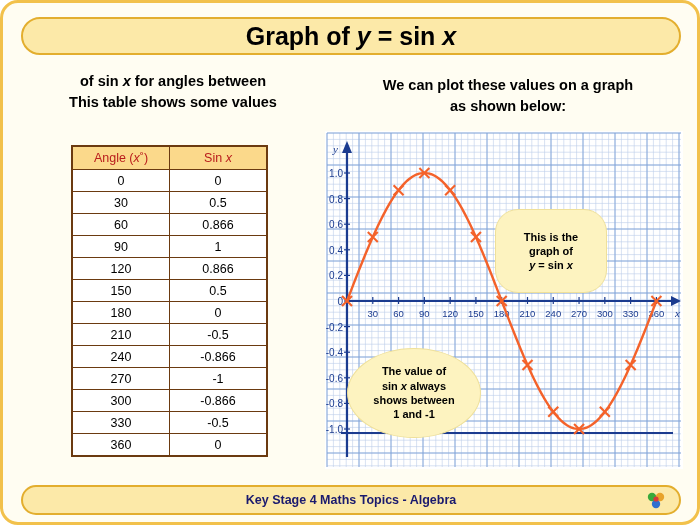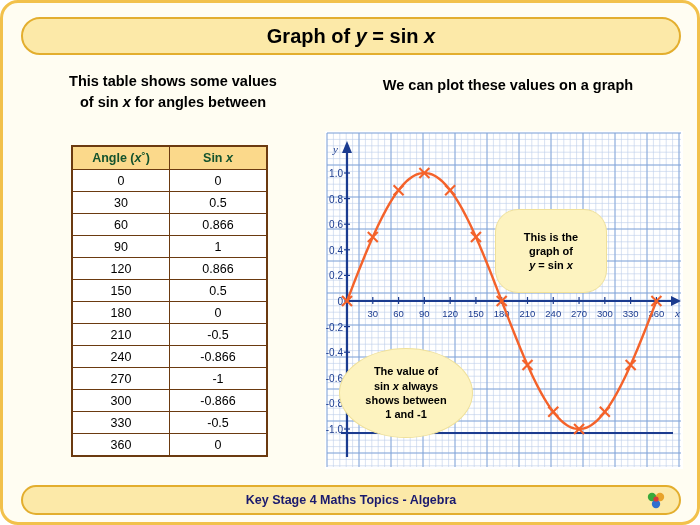--- a/index.html
+++ b/index.html
@@ -21,21 +21,21 @@
   
   #title-bar{
     position:absolute;left:18px;top:14px;width:660px;height:38px;
     background:#fce9a8;
     border:2px solid #e3ae2e;
     border-radius:19px;
     box-sizing:border-box;
     display:flex;align-items:center;justify-content:center;
   }
   #title-bar .t{
-    font-size:20px;font-weight:bold;color:#000;
+    font-size:25px;font-weight:bold;color:#000;
   }
   #title-bar .t i{font-style:italic;}
   
   #footer-bar{
     position:absolute;left:18px;top:482px;width:660px;height:30px;
     background:#fce9a8;
     border:2px solid #e3ae2e;
     border-radius:15px;
     box-sizing:border-box;
     display:flex;align-items:center;justify-content:center;
@@ -64,21 +64,21 @@
   #table-wrap{
     position:absolute;left:68px;top:142px;
   }
   table{
     border-collapse:collapse;
     border:2px solid #6b3a10;
   }
   table th{
     background:#fbd98b;
     border:1.5px solid #6b3a10;
-    font-size:12.5px;font-weight:bold;color:#14532d;
+    font-size:12.5px;font-weight:normal;color:#b91c1c;
     height:22px;
     padding:0 6px;
     text-align:center;
     margin-left:16px;
   }
   table th i{font-style:italic;}
   table td{
     border:1.5px solid #6b3a10;
     background:#ffffff;
     font-size:12.5px;color:#000;
@@ -100,38 +100,39 @@
     background:#fdf3c0;
     border:1px solid #efe09a;
     border-radius:50%;
     display:flex;align-items:center;justify-content:center;
     text-align:center;
     font-size:11px;font-weight:bold;color:#000;
     line-height:1.3;
   }
   .bubble i{font-style:italic;}
   #bubble-1{left:492px;top:206px;width:110px;height:82px;border-radius:23px;}
-  #bubble-2{left:336px;top:345px;width:132px;height:88px;}
+  #bubble-2{left:344px;top:345px;width:132px;height:88px;}
 </style>
 </head>
 <body>
 
 <div id="page">
 
   <div id="title-bar">
     <div class="t">Graph of <i>y</i> = sin <i>x</i></div>
   </div>
 
   <div id="left-head">
+    <div>of sin <i>x</i> for angles between</div>
     <div>This table shows some values</div>
-    <div>of sin <i>x</i> for angles between</div>
   </div>
 
   <div id="right-head">
     <div>We can plot these values on a graph</div>
+    <div>as shown below:</div>
   </div>
 
   <div id="table-wrap">
     <table>
       <thead>
         <tr>
           <th>Angle (<i>x</i>˚)</th>
           <th>Sin <i>x</i></th>
         </tr>
       </thead>

